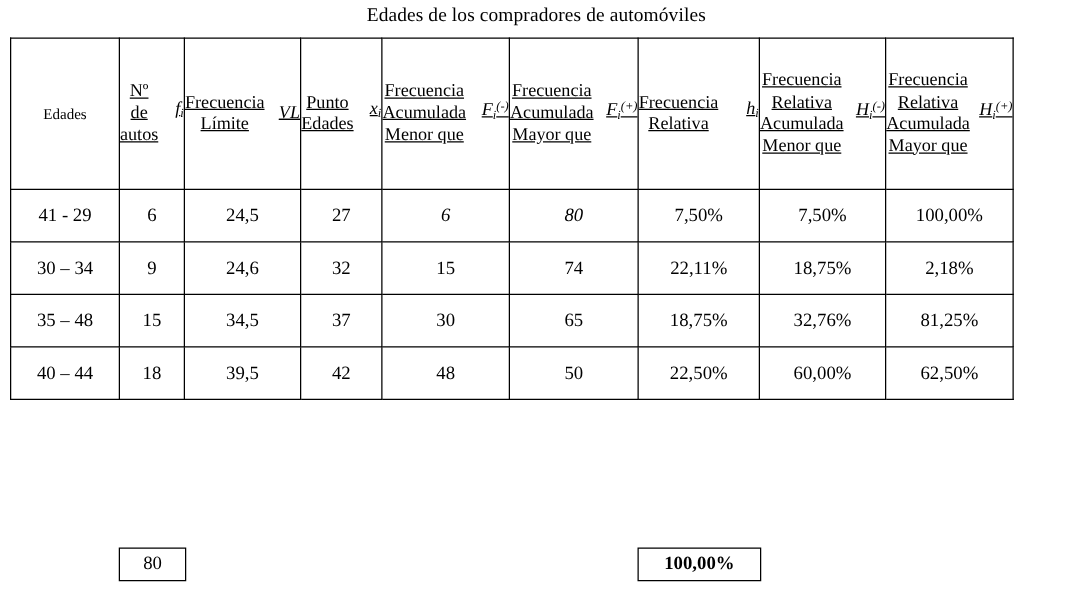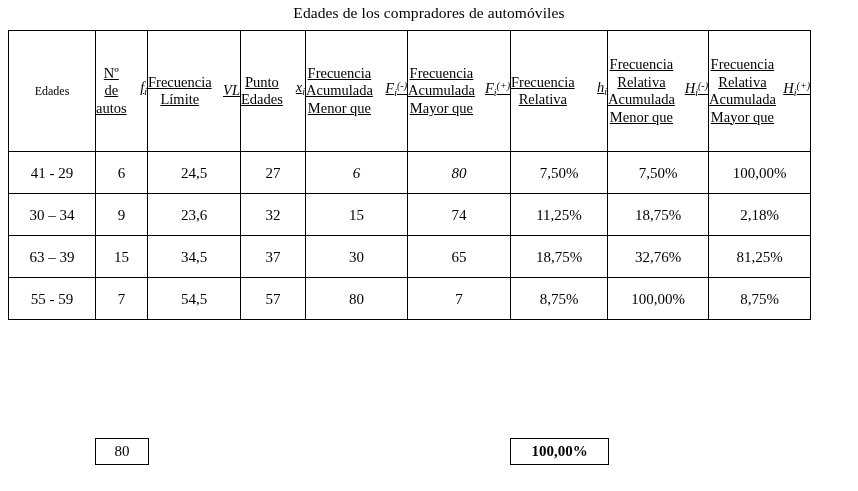--- a/index.html
+++ b/index.html
@@ -272,49 +272,49 @@
         <td>27</td>
         <td class="italic">6</td>
         <td class="italic">80</td>
         <td>7,50%</td>
         <td>7,50%</td>
         <td>100,00%</td>
       </tr>
       <tr>
         <td>30 – 34</td>
         <td>9</td>
-        <td>23,6</td>
+        <td>24,6</td>
         <td>32</td>
         <td>15</td>
         <td>74</td>
-        <td>11,25%</td>
+        <td>22,11%</td>
         <td>18,75%</td>
         <td>2,18%</td>
       </tr>
       <tr>
-        <td>63 – 39</td>
+        <td>35 – 48</td>
         <td>15</td>
         <td>34,5</td>
         <td>37</td>
         <td>30</td>
         <td>65</td>
         <td>18,75%</td>
         <td>32,76%</td>
         <td>81,25%</td>
       </tr>
       <tr>
-        <td>55 - 59</td>
-        <td>7</td>
-        <td>54,5</td>
-        <td>57</td>
-        <td>80</td>
-        <td>7</td>
-        <td>8,75%</td>
-        <td>100,00%</td>
-        <td>8,75%</td>
+        <td>40 – 44</td>
+        <td>18</td>
+        <td>39,5</td>
+        <td>42</td>
+        <td>48</td>
+        <td>50</td>
+        <td>22,50%</td>
+        <td>60,00%</td>
+        <td>62,50%</td>
       </tr>
     </tbody>
   </table>
 
   <div class="total-box" id="total-fi">80</div>
 
   <div class="total-box" id="total-hi">100,00%</div>
 
 </div>
 

